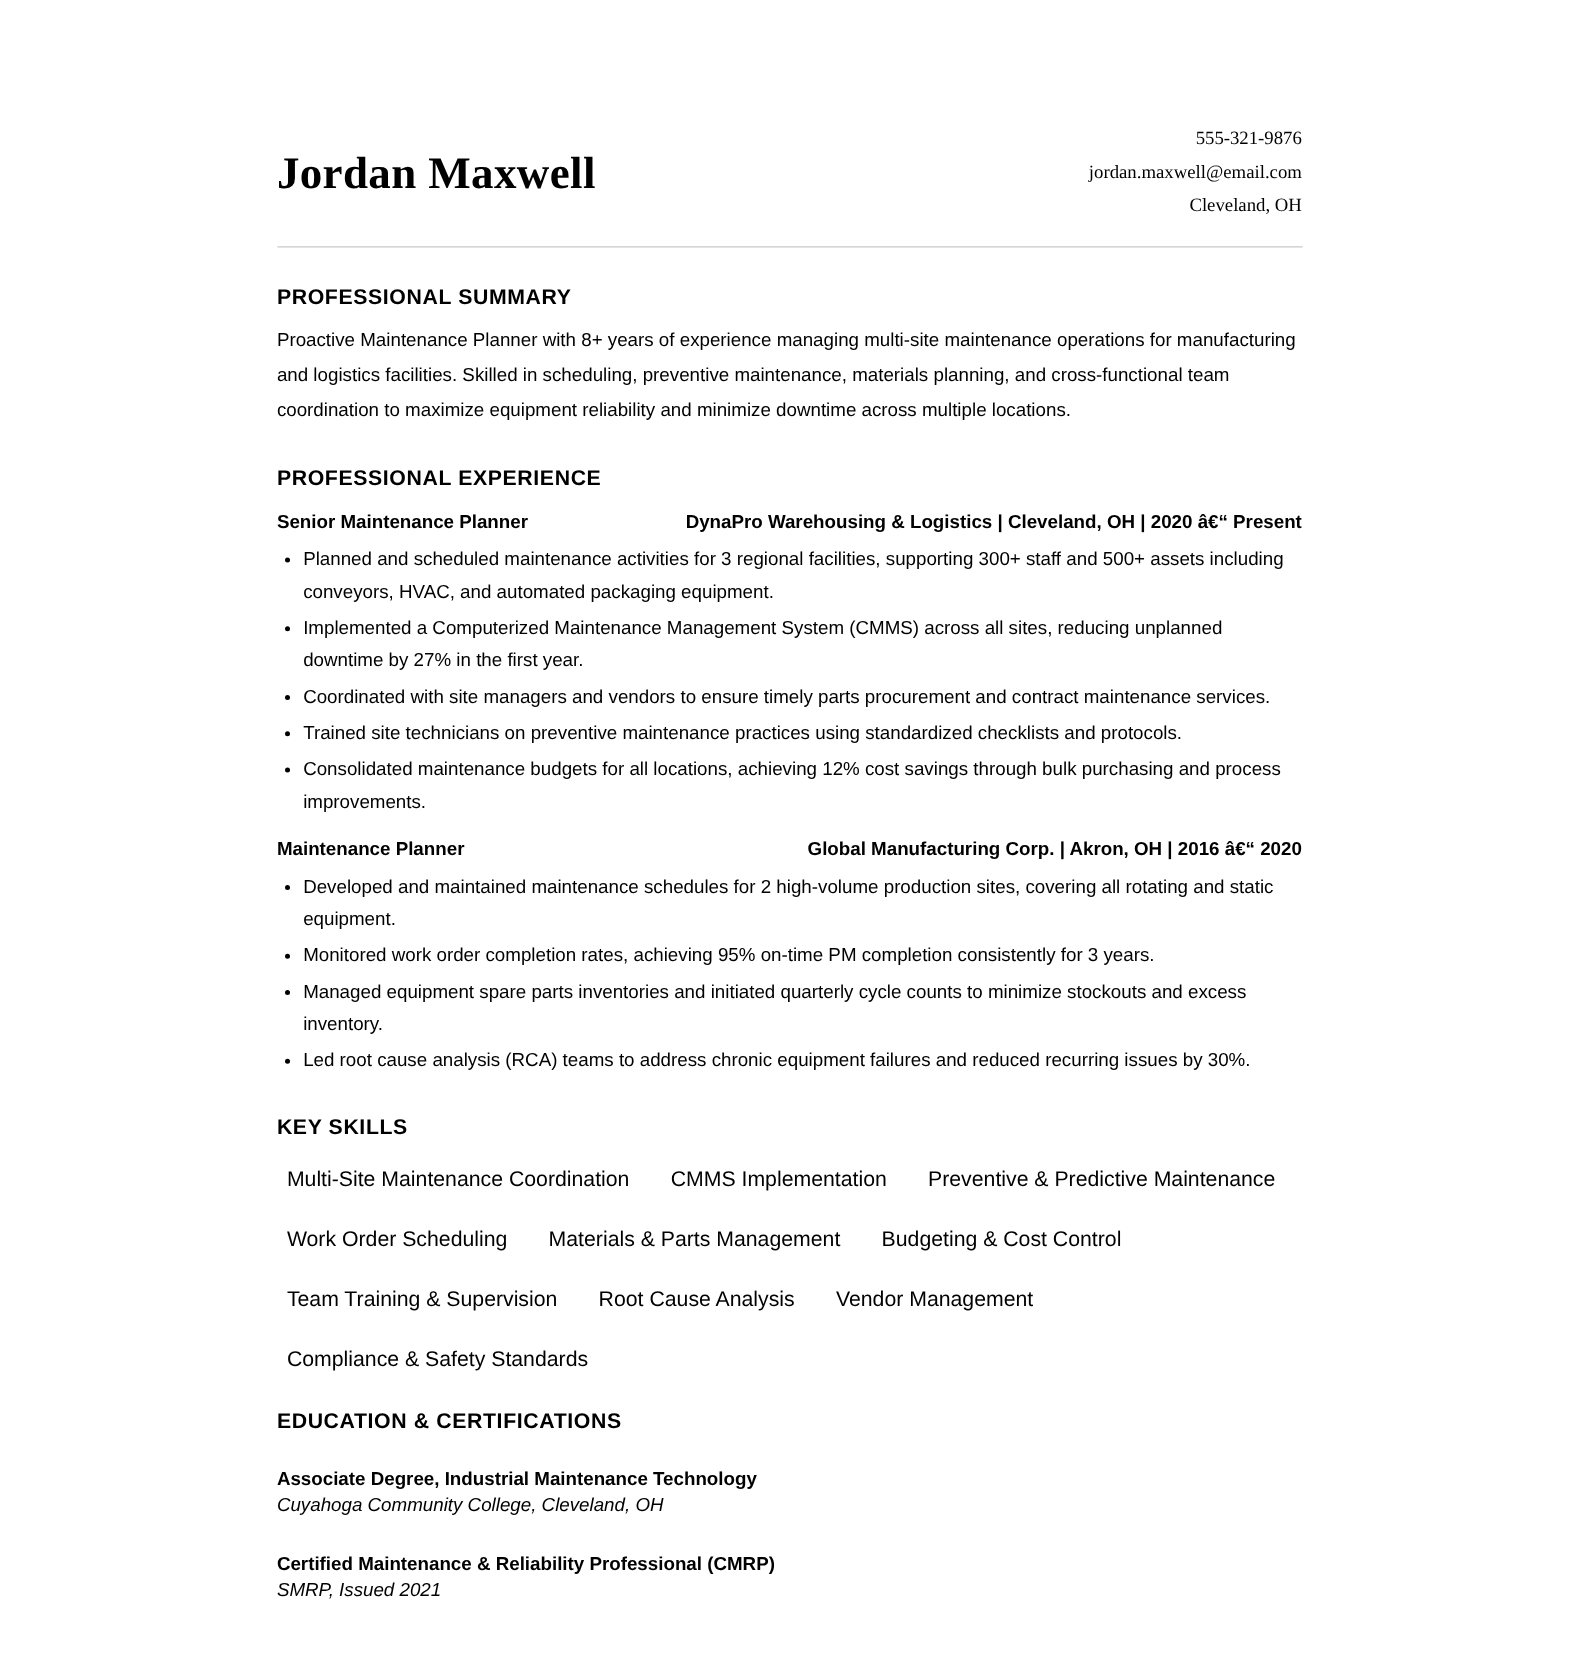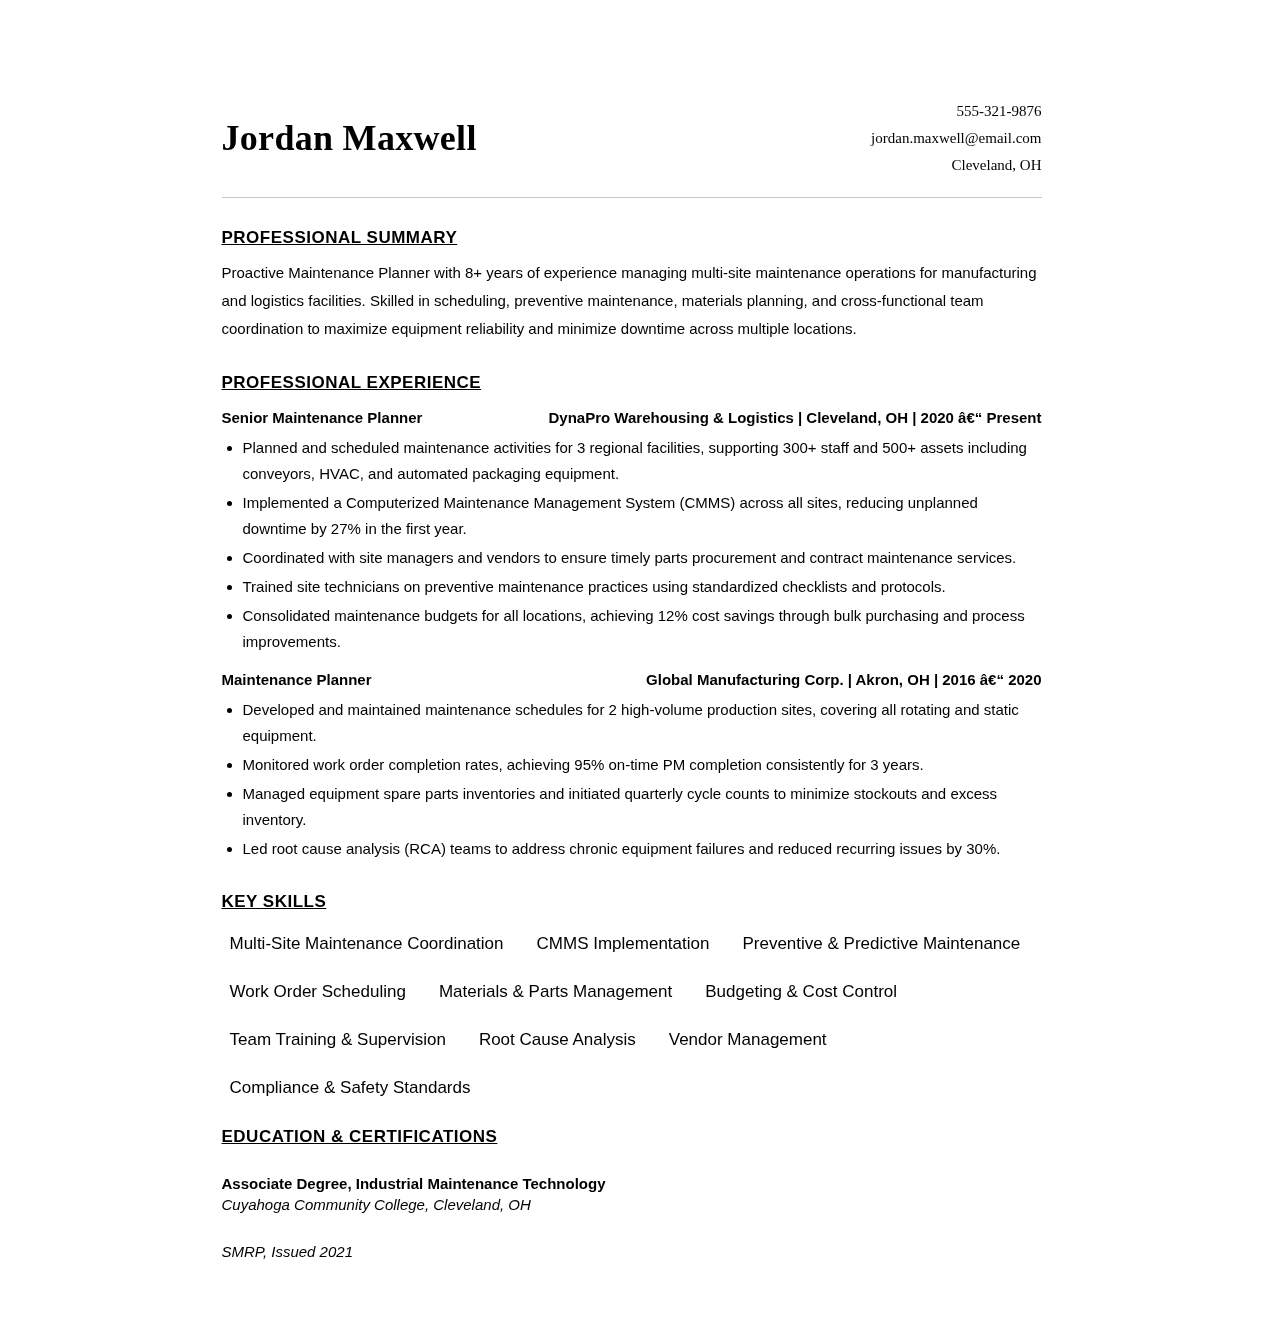--- a/index.html
+++ b/index.html
@@ -44,21 +44,20 @@
     height: 0;
   }
 
   
   .section-title {
     font-size: 17px;
     font-weight: bold;
     letter-spacing: 0.5px;
     margin-top: 30px;
     line-height: 20px;
-    text-decoration: underline;
   }
   .summary {
     font-size: 15px;
     line-height: 28px;
     margin-top: 11px;
   }
 
   
   .job-header {
     display: flex;
@@ -163,16 +162,17 @@
     <span>Vendor Management</span>
     <span>Compliance &amp; Safety Standards</span>
   </div>
 
   <div class="section-title">EDUCATION &amp; CERTIFICATIONS</div>
   <div class="edu-entry">
     <div class="edu-title">Associate Degree, Industrial Maintenance Technology</div>
     <div class="edu-sub">Cuyahoga Community College, Cleveland, OH</div>
   </div>
   <div class="edu-entry">
+    <div class="edu-title">Certified Maintenance &amp; Reliability Professional (CMRP)</div>
     <div class="edu-sub">SMRP, Issued 2021</div>
   </div>
 
 </div>
 
 </body></html>

